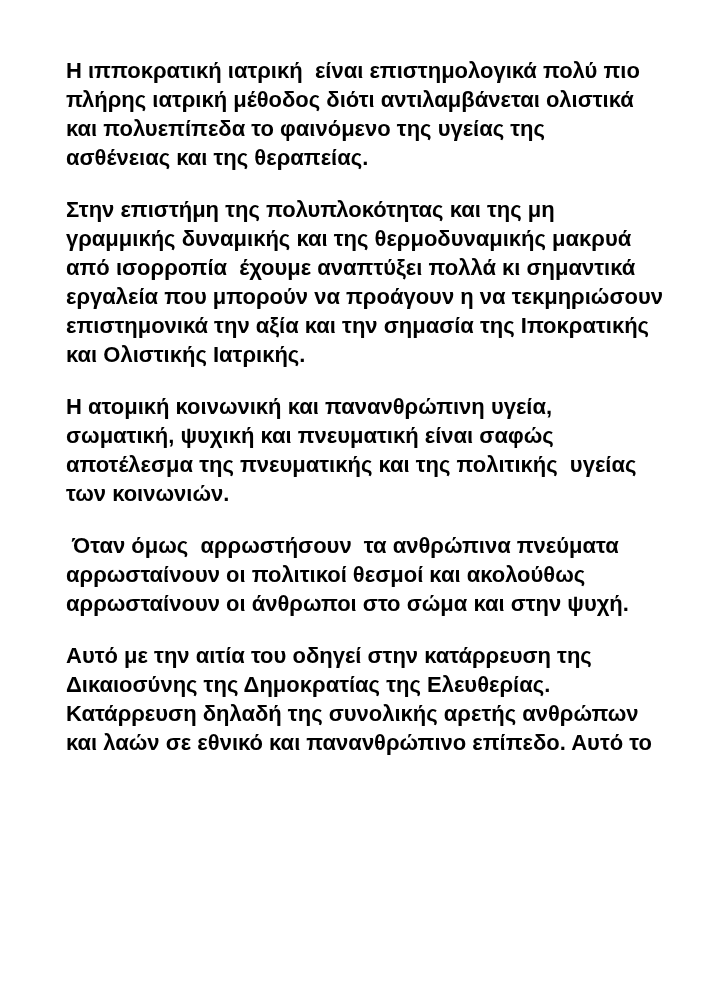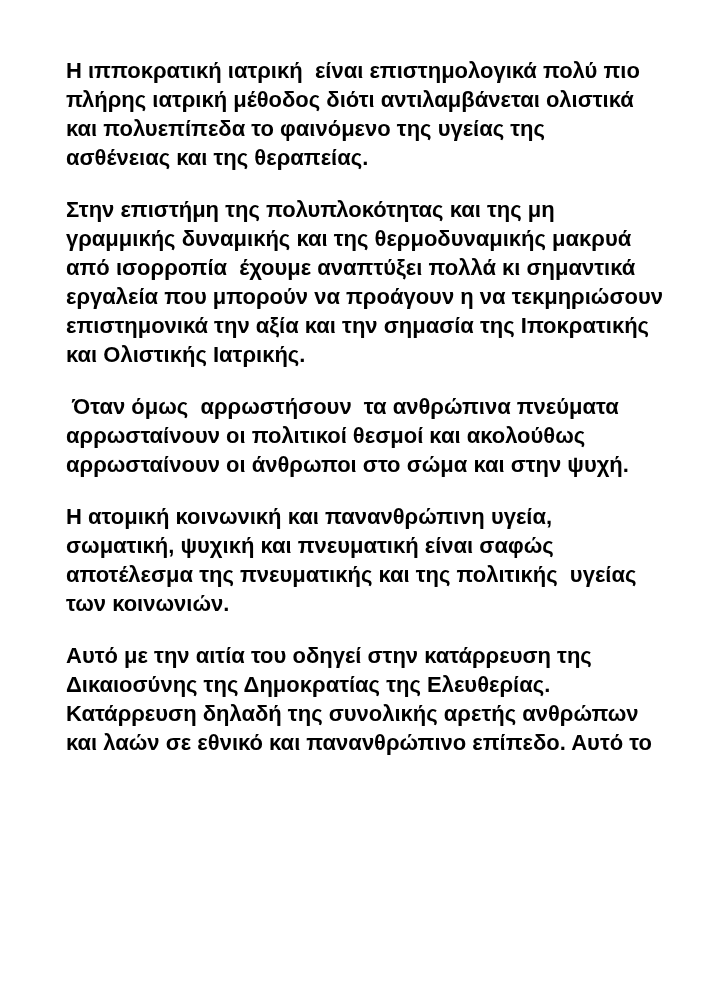--- a/index.html
+++ b/index.html
@@ -39,25 +39,25 @@
     <p class="para">Η ιπποκρατική ιατρική  είναι επιστημολογικά πολύ πιο
 πλήρης ιατρική μέθοδος διότι αντιλαμβάνεται ολιστικά
 και πολυεπίπεδα το φαινόμενο της υγείας της
 ασθένειας και της θεραπείας.</p>
     <p class="para">Στην επιστήμη της πολυπλοκότητας και της μη
 γραμμικής δυναμικής και της θερμοδυναμικής μακρυά
 από ισορροπία  έχουμε αναπτύξει πολλά κι σημαντικά
 εργαλεία που μπορούν να προάγουν η να τεκμηριώσουν
 επιστημονικά την αξία και την σημασία της Ιποκρατικής
 και Ολιστικής Ιατρικής.</p>
-    <p class="para"> Όταν όμως  αρρωστήσουν  τα ανθρώπινα πνεύματα
-αρρωσταίνουν οι πολιτικοί θεσμοί και ακολούθως
-αρρωσταίνουν οι άνθρωποι στο σώμα και στην ψυχή.</p>
     <p class="para">Η ατομική κοινωνική και πανανθρώπινη υγεία,
 σωματική, ψυχική και πνευματική είναι σαφώς
 αποτέλεσμα της πνευματικής και της πολιτικής  υγείας
 των κοινωνιών.</p>
+    <p class="para"> Όταν όμως  αρρωστήσουν  τα ανθρώπινα πνεύματα
+αρρωσταίνουν οι πολιτικοί θεσμοί και ακολούθως
+αρρωσταίνουν οι άνθρωποι στο σώμα και στην ψυχή.</p>
     <p class="para">Αυτό με την αιτία του οδηγεί στην κατάρρευση της
 Δικαιοσύνης της Δημοκρατίας της Ελευθερίας.
 Κατάρρευση δηλαδή της συνολικής αρετής ανθρώπων
 και λαών σε εθνικό και πανανθρώπινο επίπεδο. Αυτό το</p>
   </div>
 </div>
 
 </body></html>

